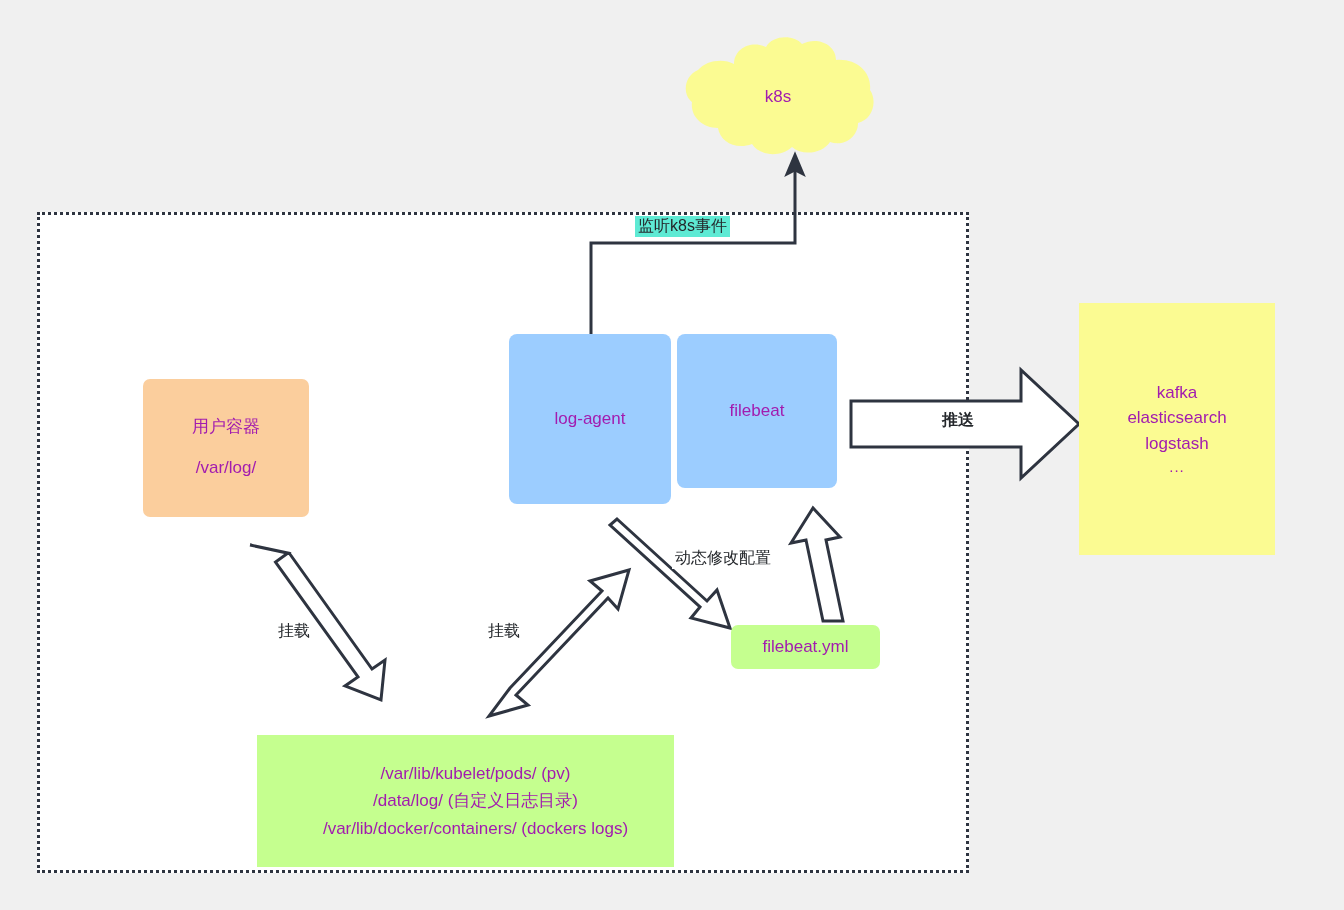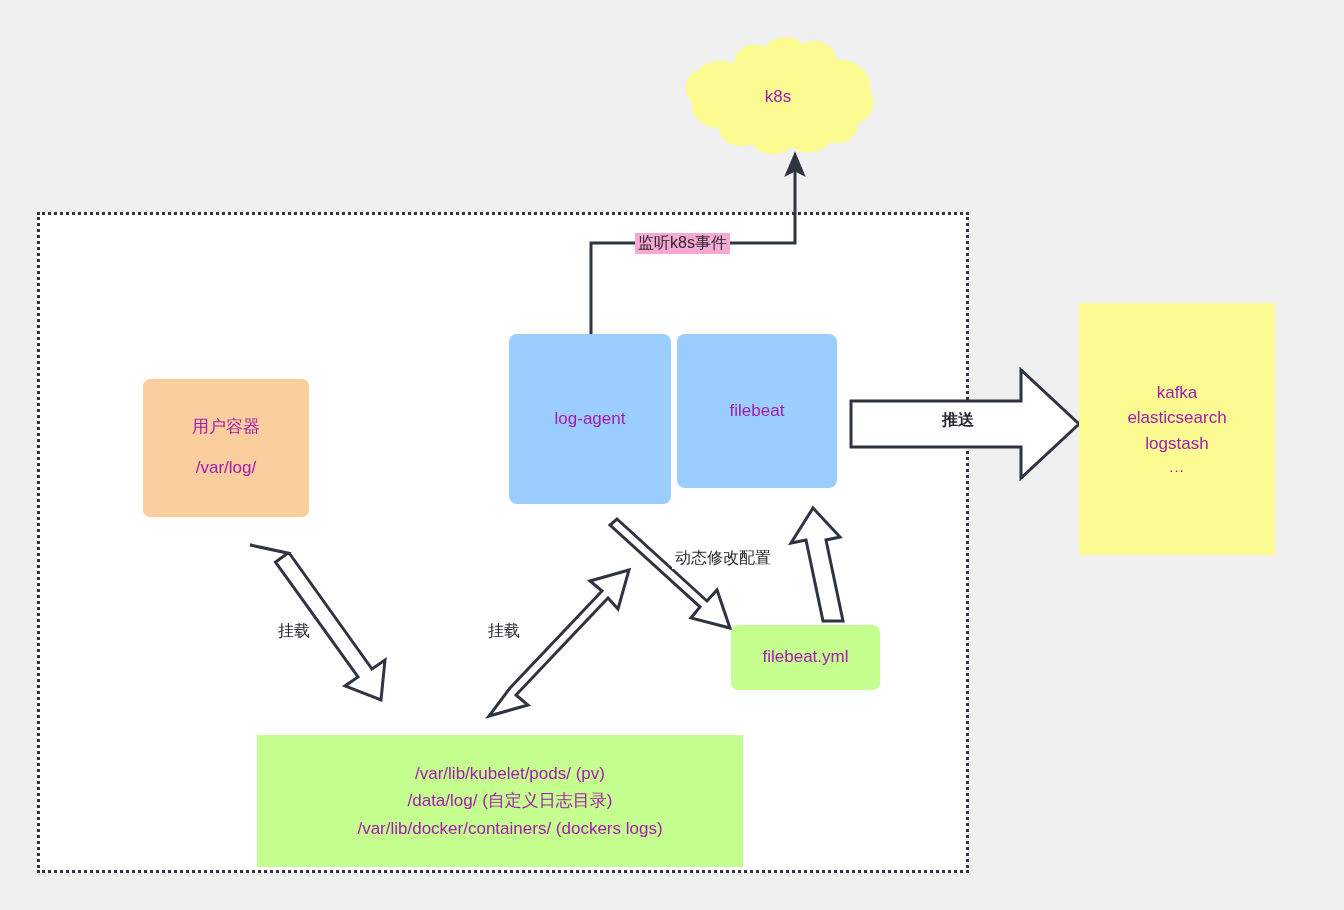--- a/index.html
+++ b/index.html
@@ -97,29 +97,29 @@
     height: 154px;
     background: #9ccdff;
     border-radius: 8px;
     text-align: center;
   }
   
   #filebeat-yml {
     left: 731px;
     top: 625px;
     width: 149px;
-    height: 65px;
+    height: 44px;
     background: #c5ff8f;
     border-radius: 7px;
   }
   
   #log-paths {
     left: 257px;
     top: 735px;
-    width: 486px;
+    width: 417px;
     height: 132px;
     background: #c5ff8f;
     line-height: 1.62;
     font-size: 17px;
     padding-left: 20px;
   }
   
   #sinks {
     left: 1079px;
     top: 303px;
@@ -136,22 +136,22 @@
   .edge-label {
     position: absolute;
     font-size: 16px;
     color: #25282c;
     background: #ffffff;
     padding: 0 3px;
     white-space: nowrap;
   }
   #label-watch-k8s {
     left: 635px;
-    top: 233px;
-    background: #f9a8d4;
+    top: 216px;
+    background: #5eead4;
   }
   #label-mount-left {
     left: 275px;
     top: 621px;
   }
   #label-mount-right {
     left: 485px;
     top: 621px;
   }
   #label-dynamic-config {

